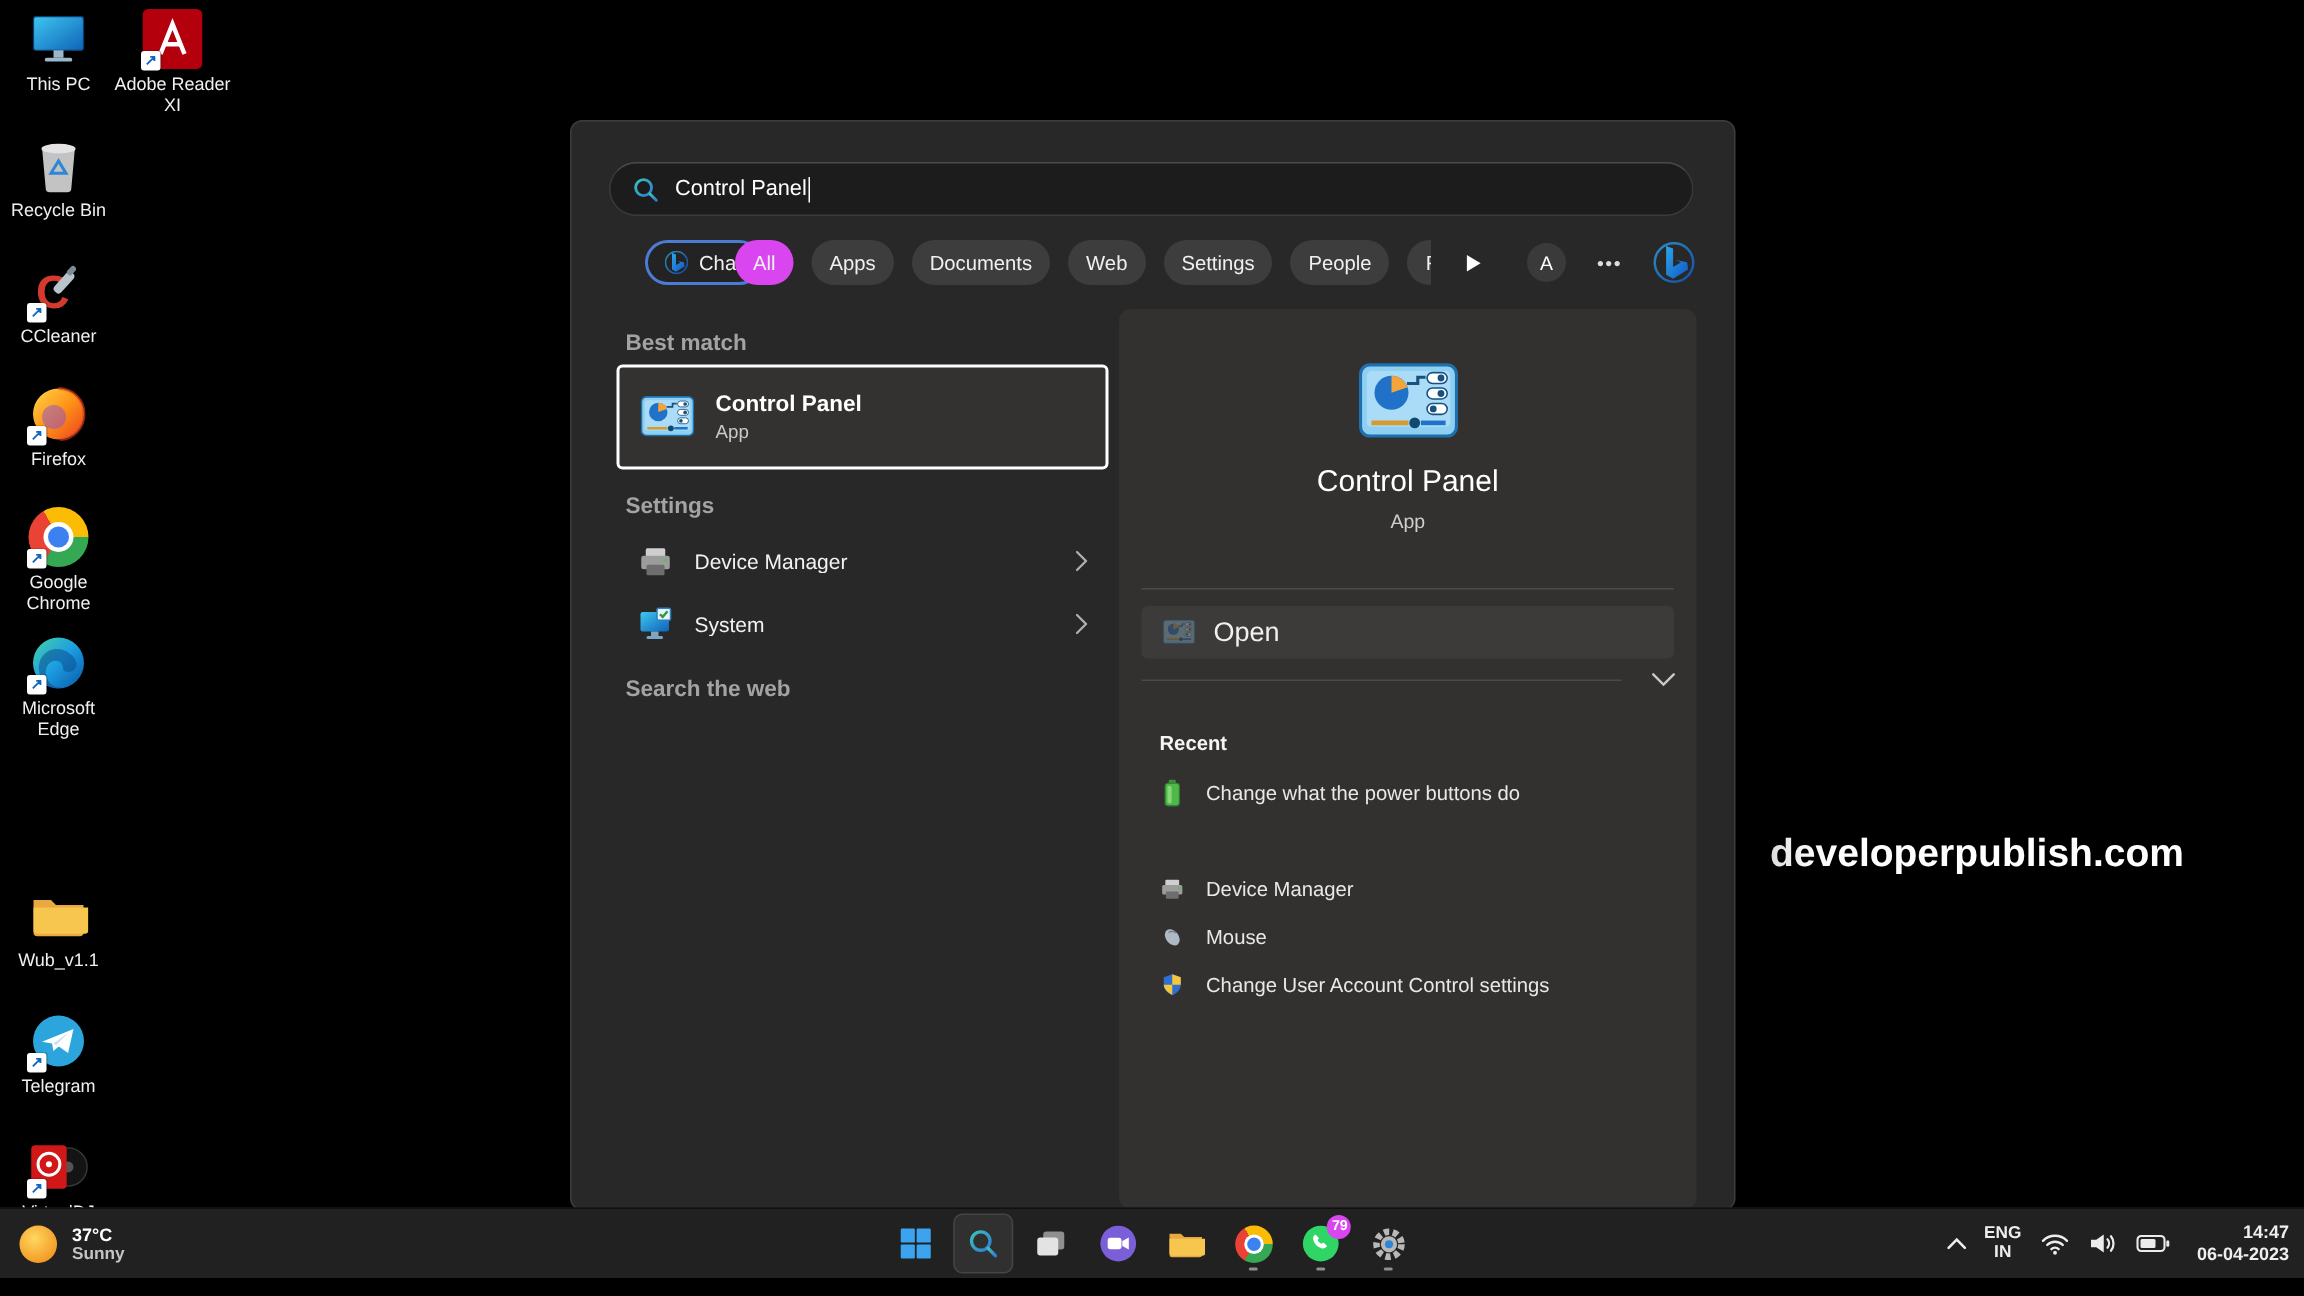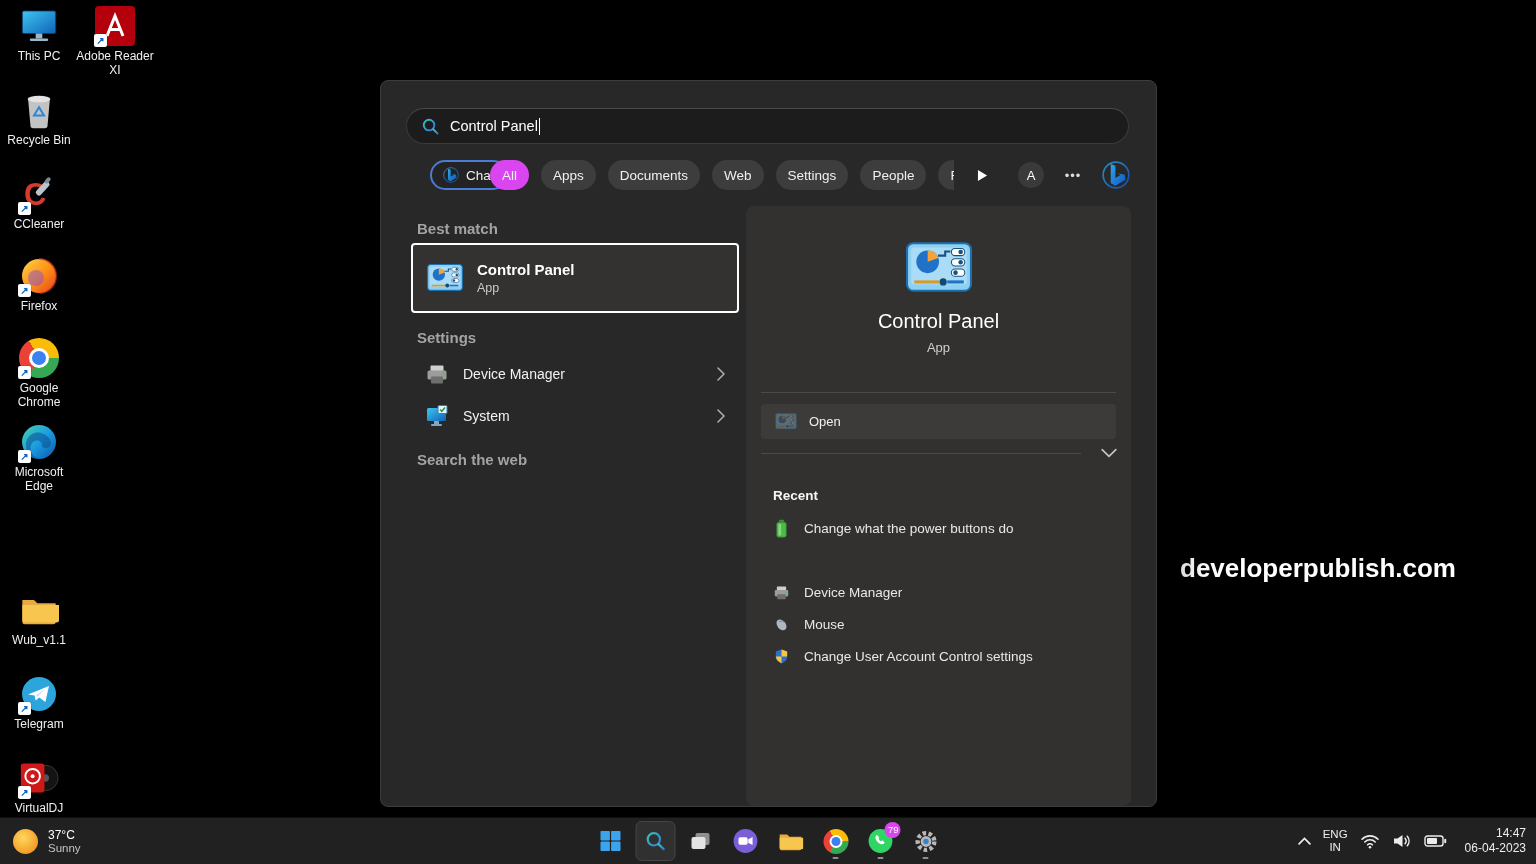--- a/index.html
+++ b/index.html
@@ -64,35 +64,35 @@
   .chev{flex:none;opacity:.85;}
 
   
   #bigIcon{position:absolute;left:50%;top:36px;transform:translateX(-50%);width:66px;height:52px;}
   .rtitle{position:absolute;left:0;top:104px;width:100%;text-align:center;font-size:20px;color:#fff;}
   .rsub{position:absolute;left:0;top:134px;width:100%;text-align:center;font-size:13px;color:#cfcfcf;}
   .hr{position:absolute;left:15px;width:355px;height:1px;background:#4a4a4a;}
   #openbtn{position:absolute;left:15px;top:198px;width:355px;height:35px;background:#3c3b3a;
            border-radius:4px;display:flex;align-items:center;padding:0 14px;gap:12px;box-sizing:border-box;}
   #openbtn .faint{opacity:.3;}
-  #openbtn span{font-size:13px;color:#f0f0f0;}
+  #openbtn span{font-size:18px;color:#f0f0f0;}
   .hr2{position:absolute;left:15px;top:247px;width:320px;height:1px;background:#4a4a4a;}
   .expander{position:absolute;right:14px;top:240px;width:16px;height:14px;}
   .recHead{position:absolute;left:27px;top:282px;font-size:13.5px;font-weight:700;color:#f5f5f5;}
   .recitem{position:absolute;left:15px;width:355px;height:32px;display:flex;align-items:center;
            padding:0 12px;gap:14px;border-radius:4px;box-sizing:border-box;}
   .recitem .ri{width:17px;height:19px;flex:none;}
   .recitem span{font-size:13.5px;color:#e8e8e8;}
 
   
   #watermark{position:absolute;left:1180px;top:553px;font-size:26px;font-weight:700;color:#fff;}
 
   
-  #taskbar{position:absolute;left:0;bottom:0;width:1536px;height:46px;background:#212121;
-           border-top:1px solid #101010;}
+  #taskbar{position:absolute;left:0;bottom:12px;width:1536px;height:46px;background:#212121;
+           border-top:1px solid #101010;font-weight:bold;}
   #weather{position:absolute;left:12px;top:0;height:46px;display:flex;align-items:center;gap:9px;}
   #weather .wt{font-size:12px;line-height:14px;color:#fff;}
   #weather .wc{font-size:11.5px;line-height:13px;color:#c4c4c4;}
   #centerIcons{position:absolute;left:50%;top:3px;transform:translateX(-50%);display:flex;gap:5px;}
   .slot{position:relative;width:40px;height:40px;display:flex;align-items:center;justify-content:center;
         border-radius:6px;}
   .slot.active{background:#303030;border:1px solid #454545;box-sizing:border-box;}
   .slot.running::after{content:"";position:absolute;bottom:2px;left:50%;transform:translateX(-50%);
         width:6px;height:2.5px;border-radius:2px;background:#8f8f8f;}
   .badge{position:absolute;top:1px;right:0;min-width:16px;height:16px;border-radius:8px;background:#d946ef;

